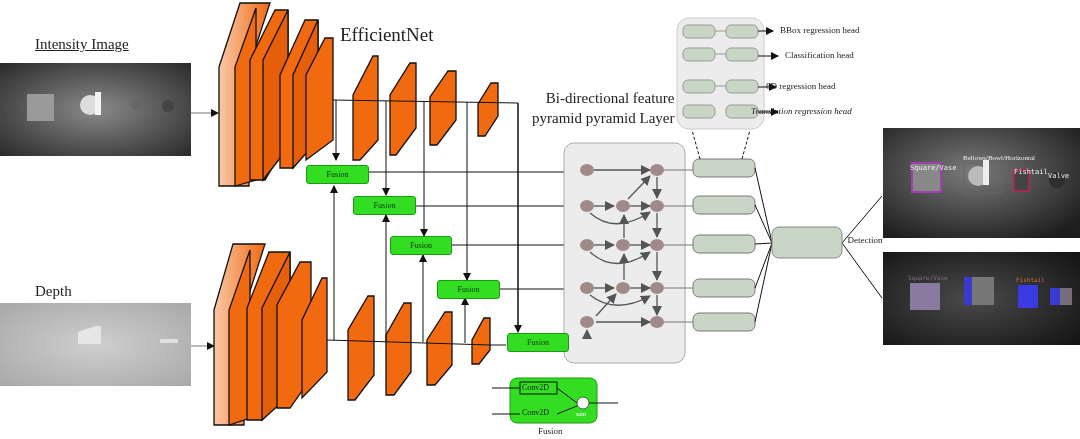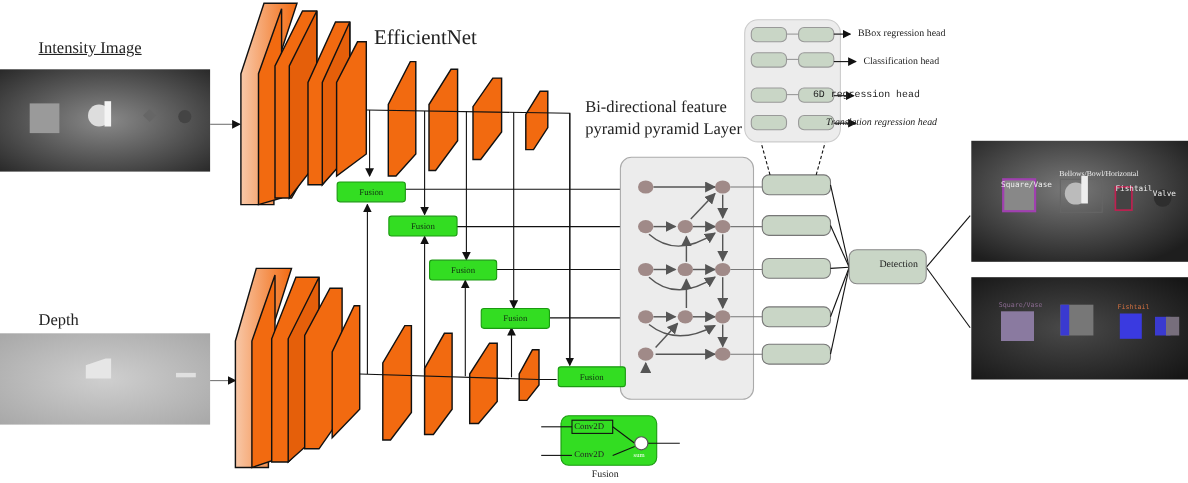--- a/index.html
+++ b/index.html
@@ -223,37 +223,37 @@
     <line x1="557" y1="414" x2="577" y2="406"></line>
     <line x1="588" y1="403" x2="618" y2="403"></line>
     <rect x="520" y="382" width="37" height="12"></rect>
   </g>
   <circle cx="583" cy="403" r="6" fill="#fff" stroke="#555"></circle>
 </svg>
 
 <div class="lbl" style="left:35px;top:36px;font-size:15px;text-decoration:underline;">Intensity Image</div>
 <div class="lbl" style="left:35px;top:283px;font-size:15px;">Depth</div>
 <div class="lbl" style="left:340px;top:24px;font-size:19px;">EfficientNet</div>
-<div class="lbl" style="left:532px;top:88px;font-size:15px;text-align:left;line-height:20px;">
+<div class="lbl" style="left:532px;top:88px;font-size:15px;text-align:right;line-height:20px;">
   <div>Bi-directional feature</div>
   <div>pyramid pyramid Layer</div>
 </div>
 
 <div class="fuse" style="left:306px;top:165px;width:61px;height:17px;">Fusion</div>
 <div class="fuse" style="left:353px;top:196px;width:61px;height:17px;">Fusion</div>
 <div class="fuse" style="left:390px;top:236px;width:60px;height:17px;">Fusion</div>
 <div class="fuse" style="left:437px;top:280px;width:61px;height:17px;">Fusion</div>
 <div class="fuse" style="left:507px;top:333px;width:60px;height:17px;">Fusion</div>
 
 <div class="lbl head-lbl" style="left:780px;top:25px;">BBox regression head</div>
 <div class="lbl head-lbl" style="left:785px;top:50px;">Classification head</div>
-<div class="lbl head-lbl" style="left:739px;top:81px;font-family:Liberation Mono, monospace;">6D regression head</div>
+<div class="lbl head-lbl" style="left:766px;top:81px;">6D regression head</div>
 <div class="lbl head-lbl" style="left:751px;top:106px;font-style:italic;">Translation regression head</div>
 
-<div class="lbl" style="left:772px;top:235px;width:90px;text-align:center;font-size:9px;">Detection</div>
+<div class="lbl" style="left:772px;top:235px;width:90px;text-align:center;font-size:9px;padding-left:48px;">Detection</div>
 
 <div class="lbl" style="left:522px;top:383px;font-size:8px;">Conv2D</div>
 <div class="lbl" style="left:522px;top:408px;font-size:8px;">Conv2D</div>
 <div class="lbl" style="left:576px;top:411px;font-size:6px;color:#fff;">sum</div>
 <div class="lbl" style="left:538px;top:426px;font-size:9px;">Fusion</div>
 
 <div class="lbl" style="left:910px;top:164px;font-size:7px;color:#eee;font-family:'DejaVu Sans Mono',monospace;">Square/Vase</div>
 <div class="lbl" style="left:963px;top:154px;font-size:7px;color:#eee;font-family:Liberation Serif, serif;">Bellows/Bowl/Horizontal</div>
 <div class="lbl" style="left:1014px;top:168px;font-size:7px;color:#eee;font-family:'DejaVu Sans Mono',monospace;">Fishtail</div>
 <div class="lbl" style="left:1048px;top:172px;font-size:7px;color:#eee;font-family:'DejaVu Sans Mono',monospace;">Valve</div>

